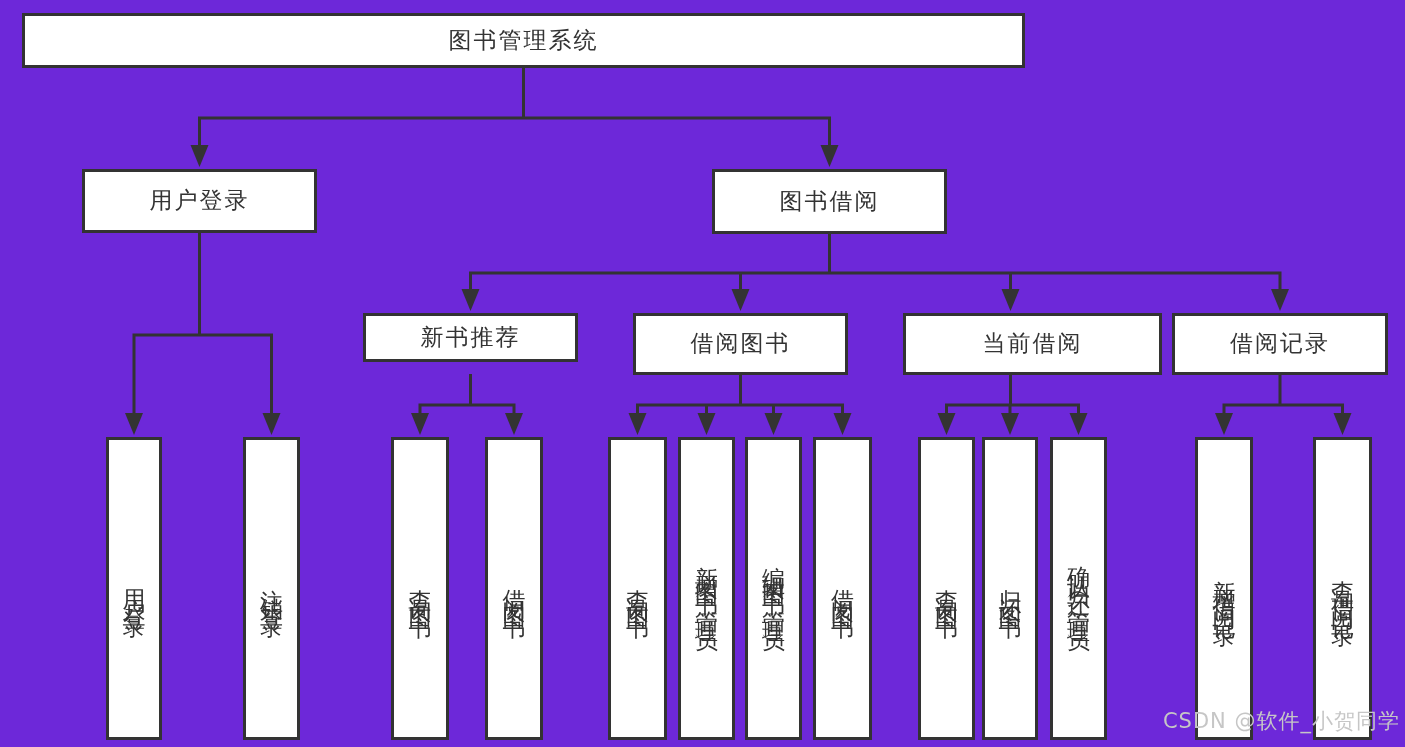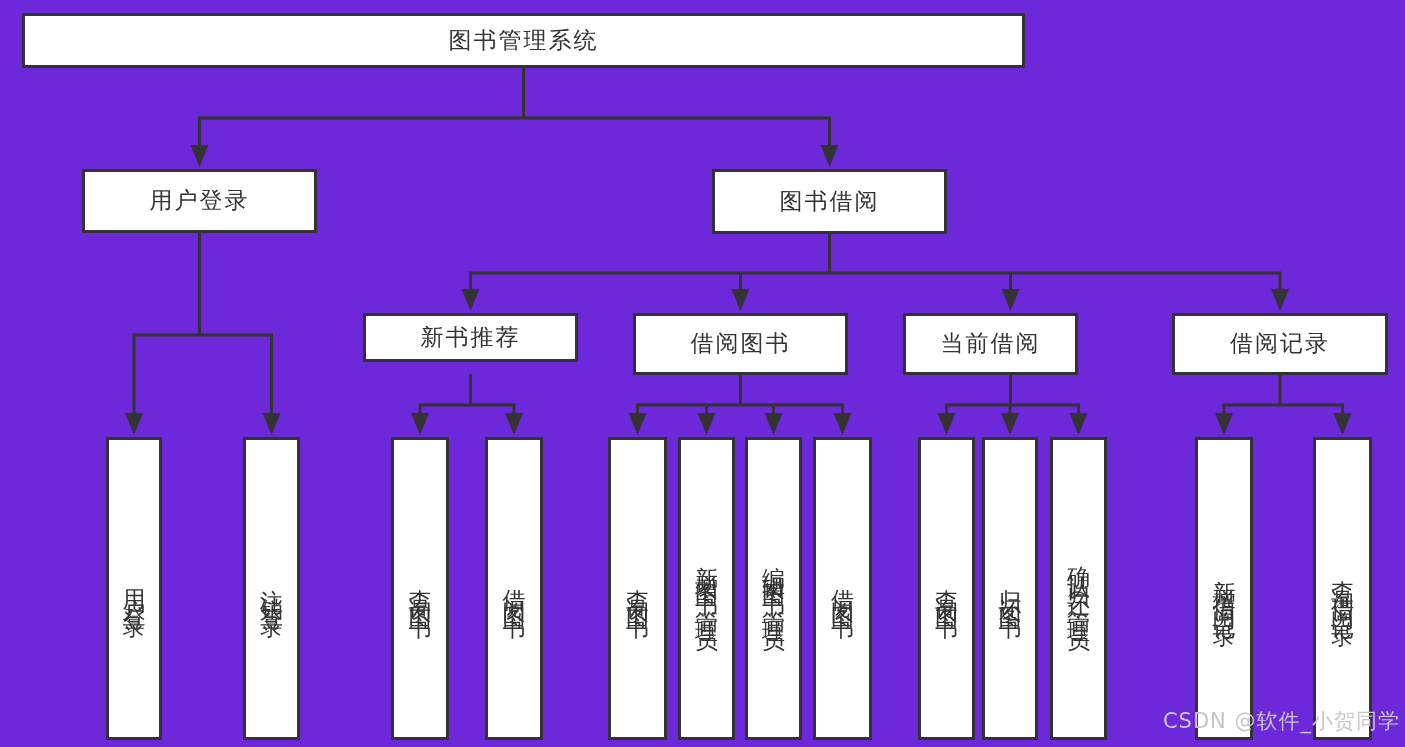--- a/index.html
+++ b/index.html
@@ -114,21 +114,21 @@
       </div>
       <div class="box horizontal" style="left: 712px; top: 169px; width: 235px; height: 65px; border-color: rgb(51, 51, 51);">
         <span style="color: rgb(51, 51, 51);">图书借阅</span>
       </div>
       <div class="box horizontal" style="left: 363px; top: 313px; width: 215px; height: 49px; border-color: rgb(51, 51, 51);">
         <span style="color: rgb(51, 51, 51);">新书推荐</span>
       </div>
       <div class="box horizontal" style="left: 633px; top: 313px; width: 215px; height: 62px; border-color: rgb(51, 51, 51);">
         <span style="color: rgb(51, 51, 51);">借阅图书</span>
       </div>
-      <div class="box horizontal" style="left: 903px; top: 313px; width: 175px; height: 62px; border-color: rgb(51, 51, 51); text-align: right;">
+      <div class="box horizontal" style="left: 903px; top: 313px; width: 259px; height: 62px; border-color: rgb(51, 51, 51); text-align: right;">
         <span style="color: rgb(51, 51, 51);">当前借阅</span>
       </div>
       <div class="box horizontal" style="left: 1172px; top: 313px; width: 216px; height: 62px; border-color: rgb(51, 51, 51);">
         <span style="color: rgb(51, 51, 51);">借阅记录</span>
       </div>
       <div class="box vertical" style="left: 106px; top: 437px; width: 56px; height: 303px; border-color: rgb(51, 51, 51);">
         <span style="color: rgb(51, 51, 51);">用户登录</span>
       </div>
       <div class="box vertical" style="left: 243px; top: 437px; width: 57px; height: 303px; border-color: rgb(51, 51, 51);">
         <span style="color: rgb(51, 51, 51);">注销登录</span>

